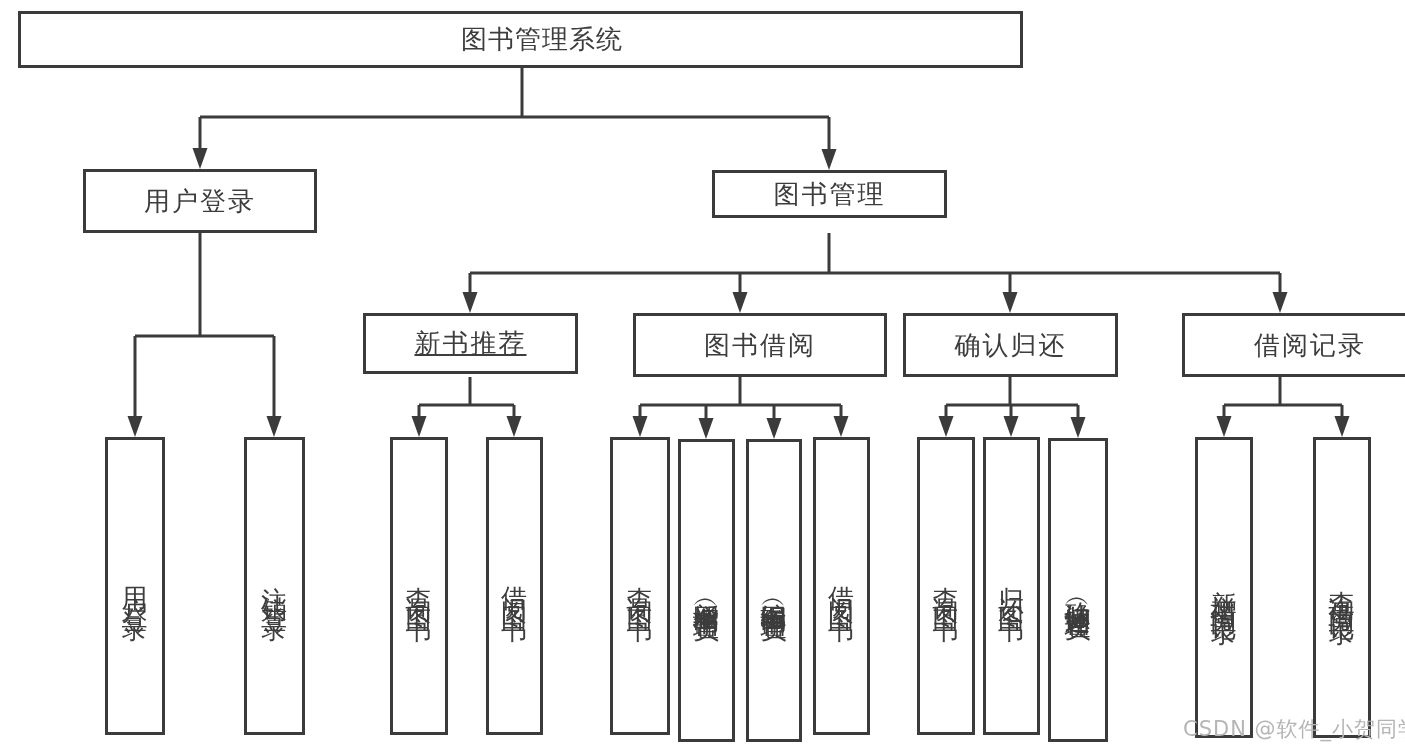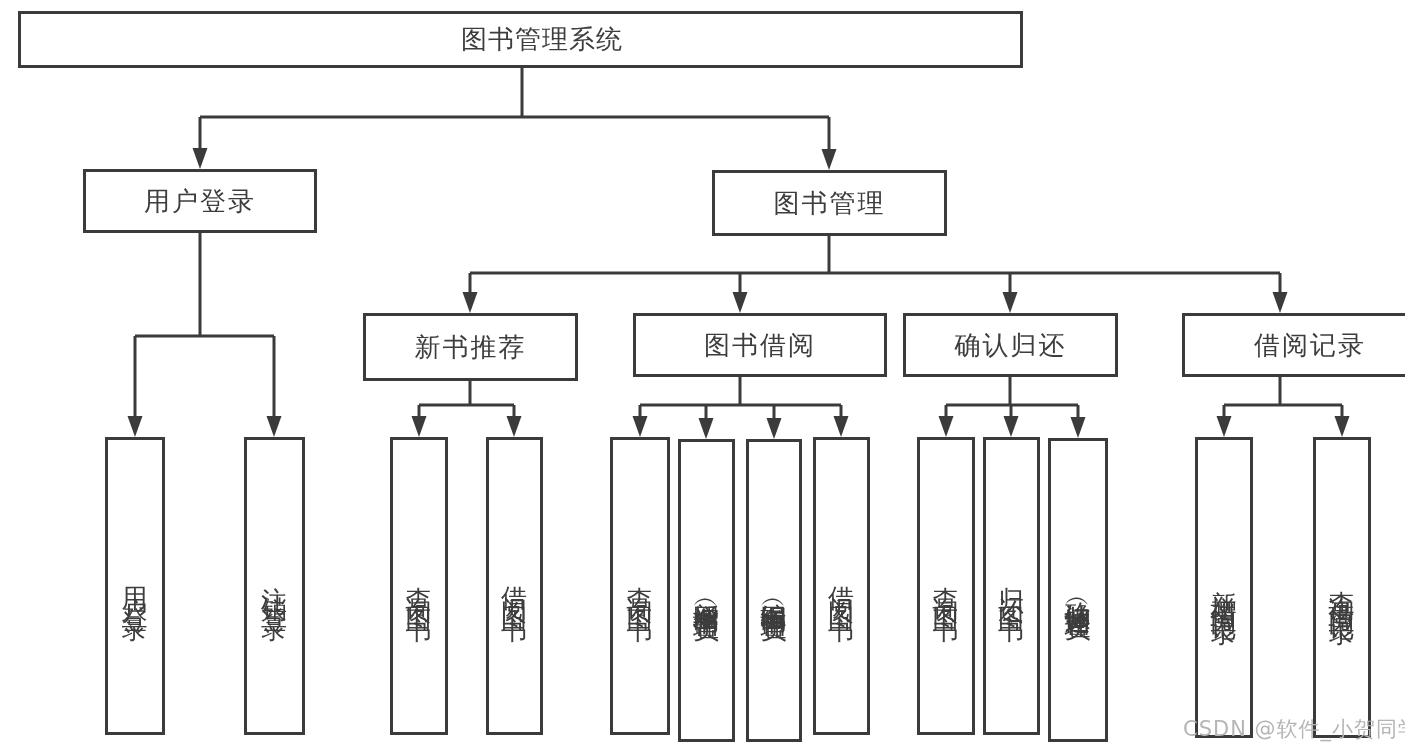--- a/index.html
+++ b/index.html
@@ -140,23 +140,23 @@
       <polygon points="1011,437 1003.5,416 1018.5,416"></polygon>
       <polygon points="1078,438 1070.5,417 1085.5,417"></polygon>
       <polygon points="1224,437 1216.5,416 1231.5,416"></polygon>
       <polygon points="1342,437 1334.5,416 1349.5,416"></polygon>
     </g>
   </svg>
 
   <div class="node title" style="left:18px; top:11px; width:1005px; height:57px;">图书管理系统</div>
 
   <div class="node" style="left:83px; top:169px; width:234px; height:64px;">用户登录</div>
-  <div class="node" style="left:712px; top:170px; width:235px; height:66px;">图书管理</div>
+  <div class="node" style="left:712px; top:170px; width:235px; height:48px;">图书管理</div>
 
-  <div class="node" style="left:363px; top:313px; width:215px; height:68px;">新书推荐</div>
+  <div class="node" style="left:363px; top:313px; width:215px; height:61px;text-decoration:underline;">新书推荐</div>
   <div class="node" style="left:633px; top:313px; width:254px; height:64px;">图书借阅</div>
   <div class="node" style="left:903px; top:313px; width:215px; height:64px;">确认归还</div>
   <div class="node" style="left:1172px; top:313px; width:256px; height:64px;margin-left:10px;">借阅记录</div>
 
   <div class="leaf" style="left:105px; top:437px; width:60px; height:298px;">用户登录</div>
   <div class="leaf" style="left:244px; top:437px; width:61px; height:298px;">注销登录</div>
 
   <div class="leaf" style="left:390px; top:437px; width:58px; height:298px;">查询图书</div>
   <div class="leaf" style="left:486px; top:437px; width:57px; height:298px;">借阅图书</div>
 

